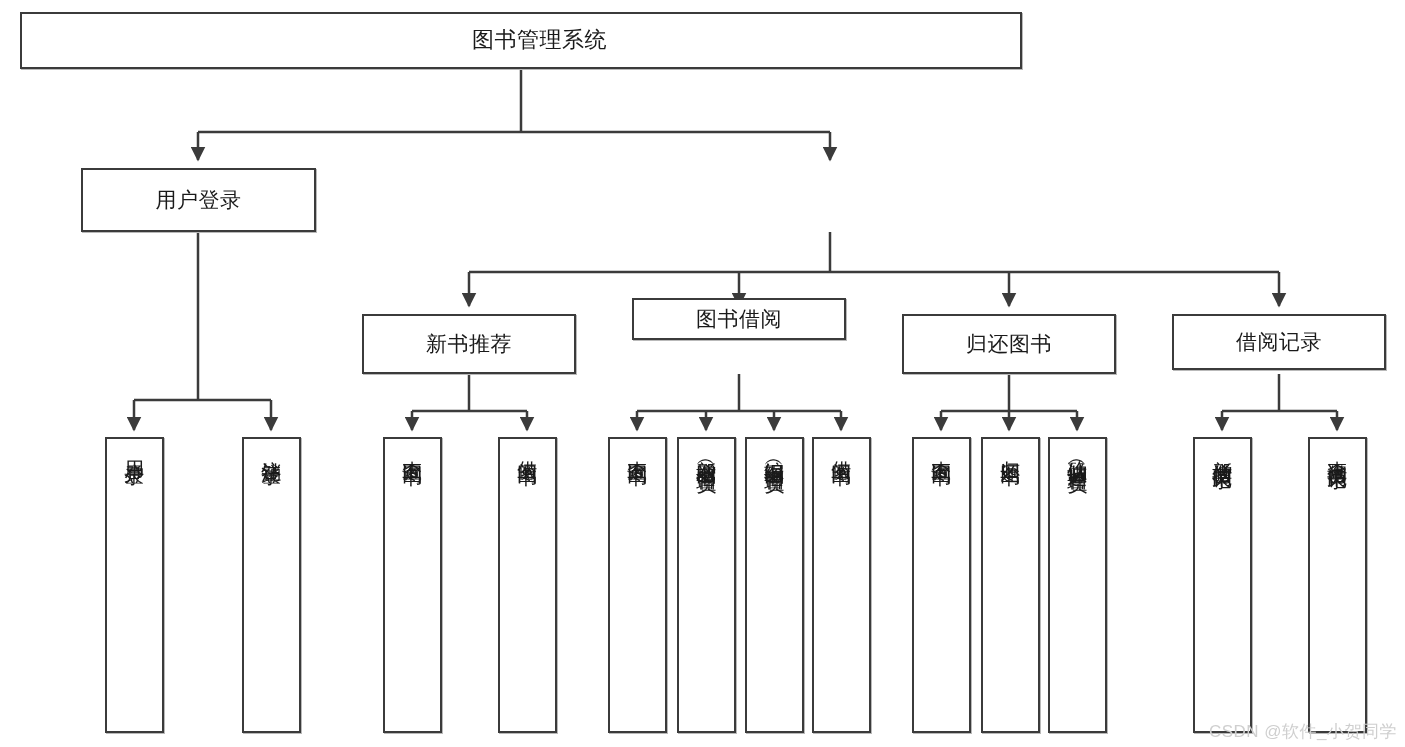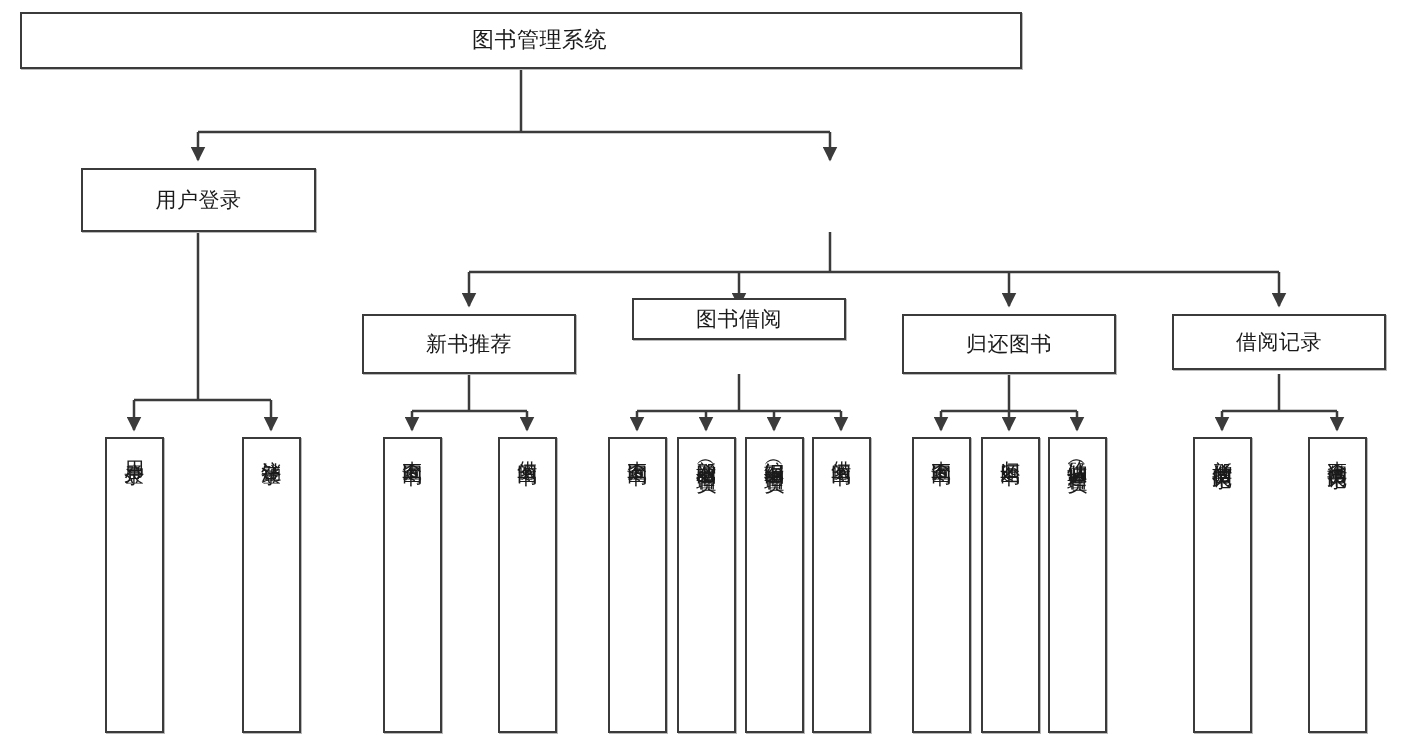--- a/index.html
+++ b/index.html
@@ -188,14 +188,15 @@
     <span class="node-label">确认归还（管理员）</span>
   </div>
 
   <div class="node v" style="left:1193px; top:437px; width:59px; height:296px;">
     <span class="node-label">新增借阅记录</span>
   </div>
   <div class="node v" style="left:1308px; top:437px; width:59px; height:296px;">
     <span class="node-label">查询借阅记录</span>
   </div>
 
+  <div class="watermark">CSDN @软件_小贺同学</div>
 
 </div>
 
 </body></html>

